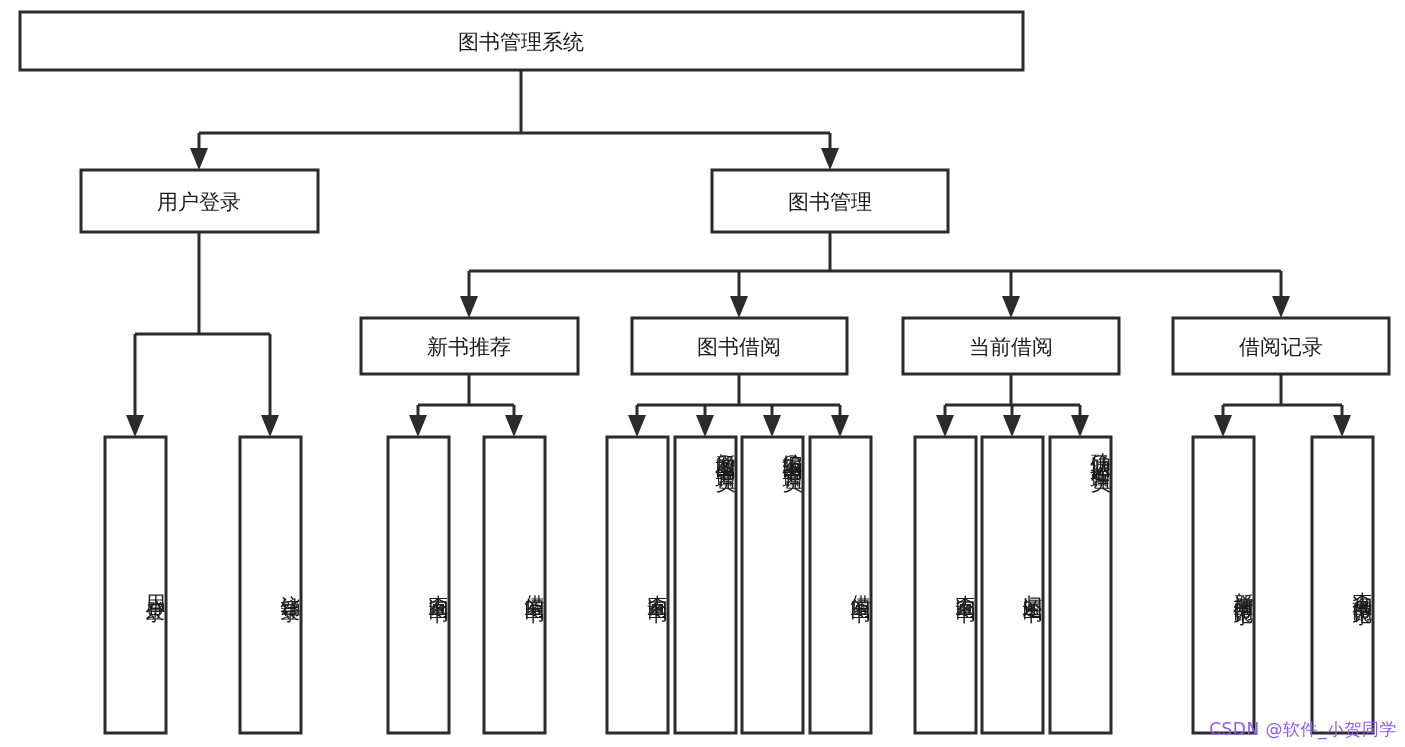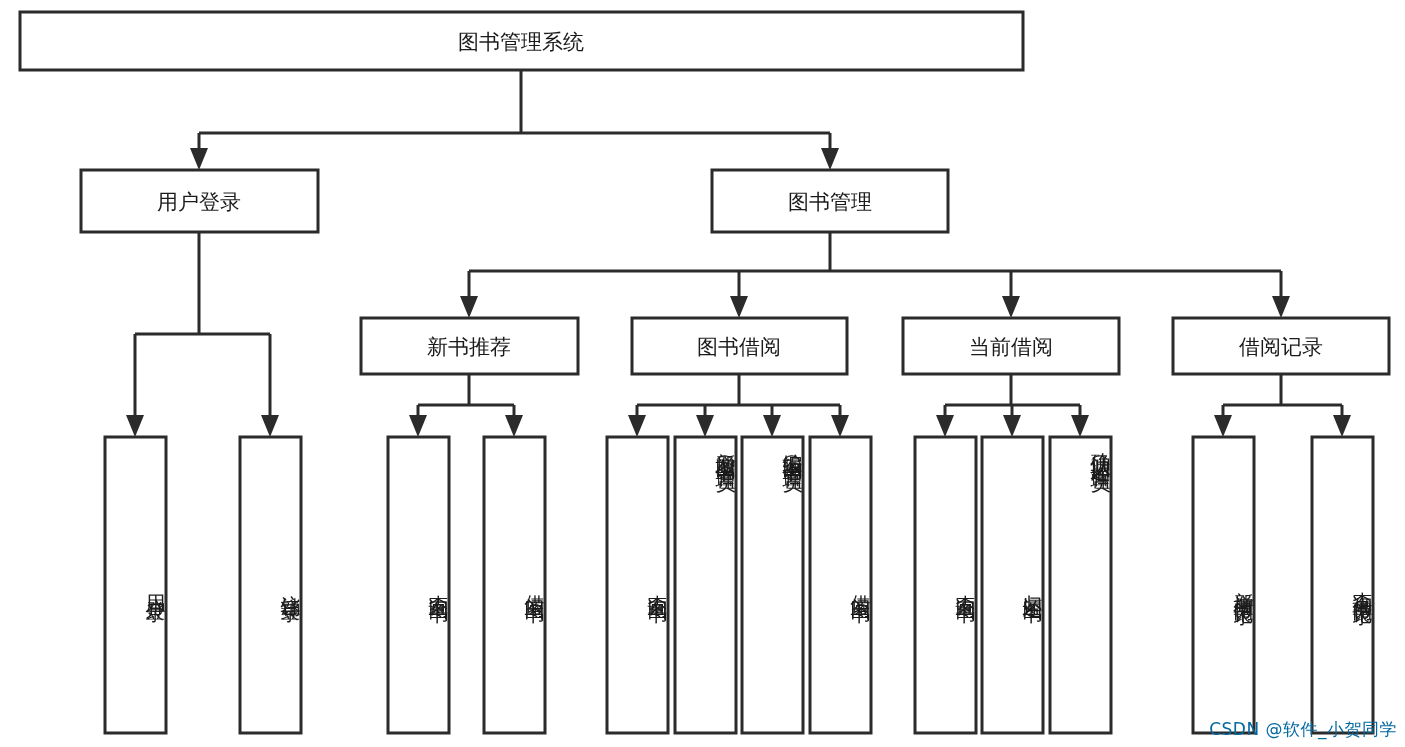--- a/index.html
+++ b/index.html
@@ -65,21 +65,21 @@
     box-sizing: border-box;
     pointer-events: none;
     white-space: nowrap;
   }
   .watermark {
     position: absolute;
     right: 8px;
     bottom: 6px;
     font-family: "DejaVu Sans", "Liberation Sans", sans-serif;
     font-size: 17px;
-    color: #0369a1;
+    color: #8b5cf6;
     letter-spacing: 0.5px;
     white-space: nowrap;
   }
 </style>
 </head>
 <body>
 
 <div id="diagram-root">
 
   <svg class="flow" viewBox="0 0 1405 747" xmlns="http://www.w3.org/2000/svg">

